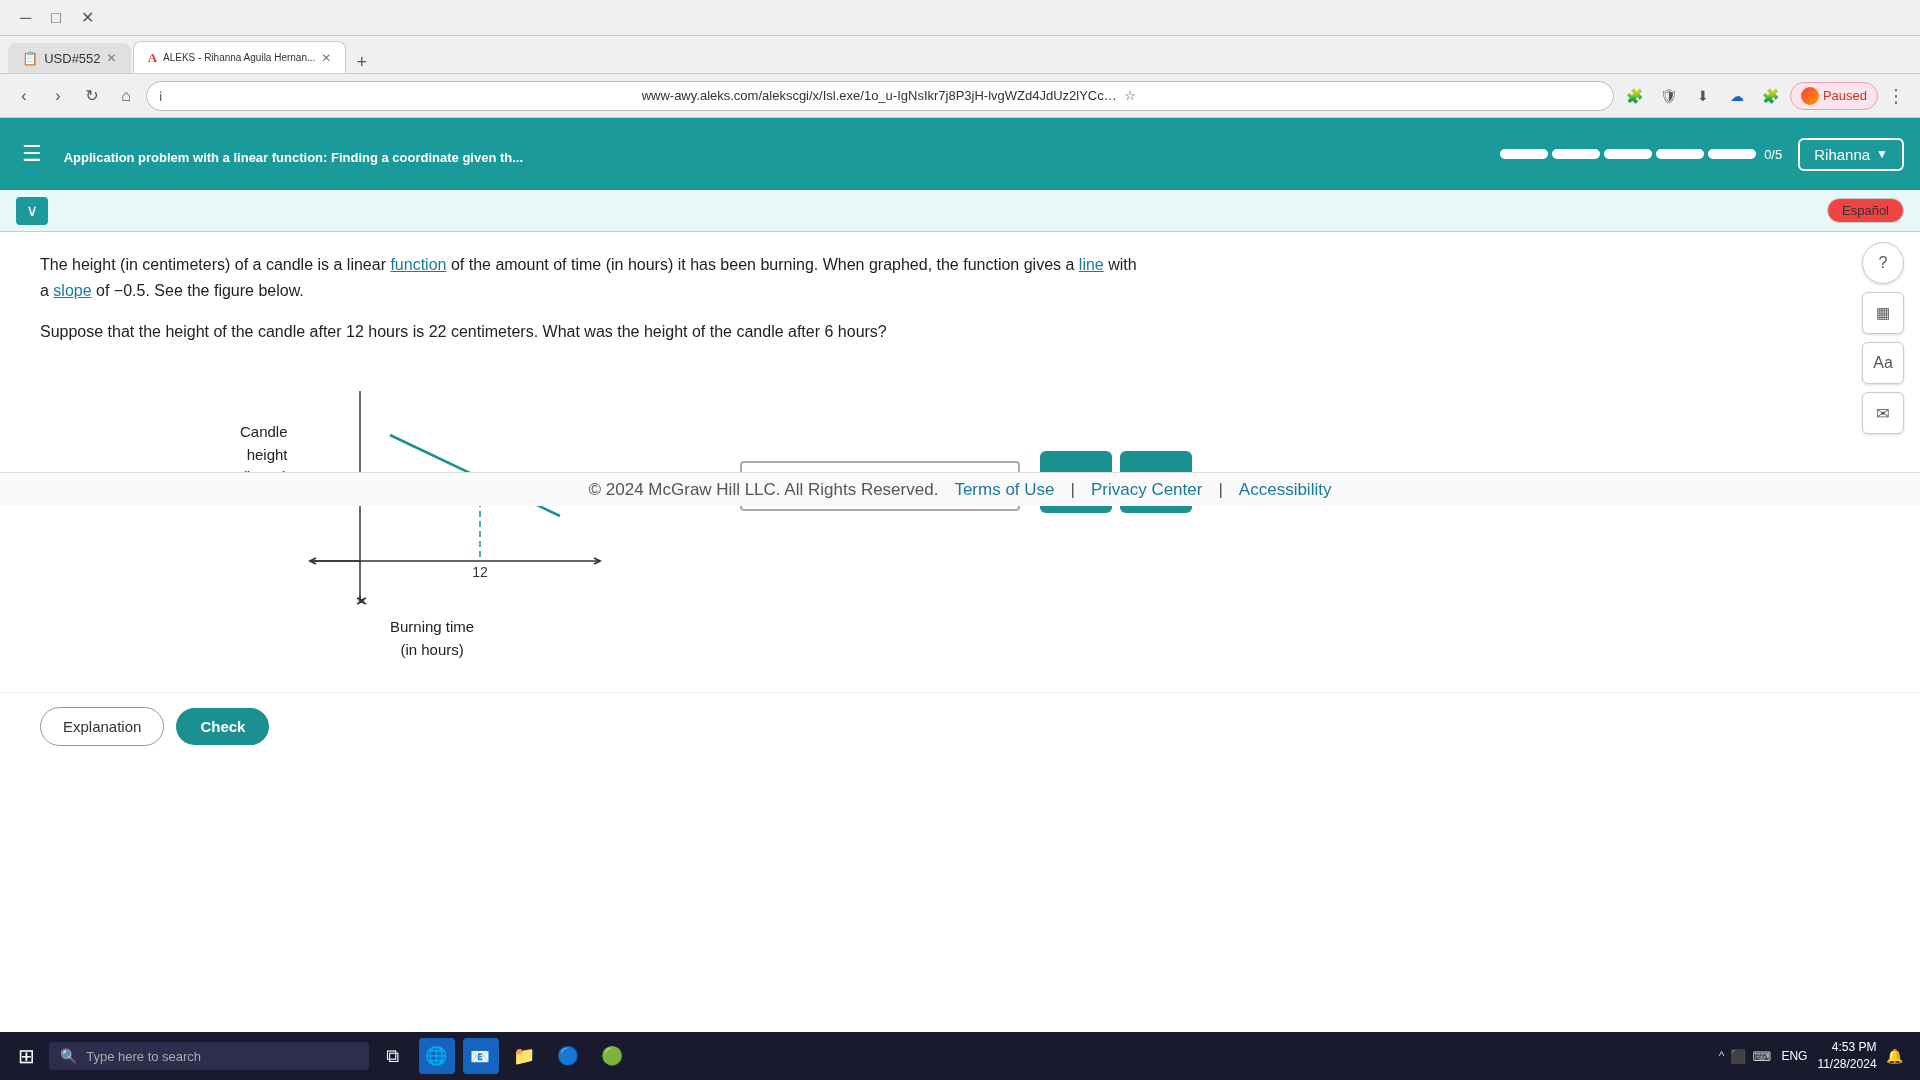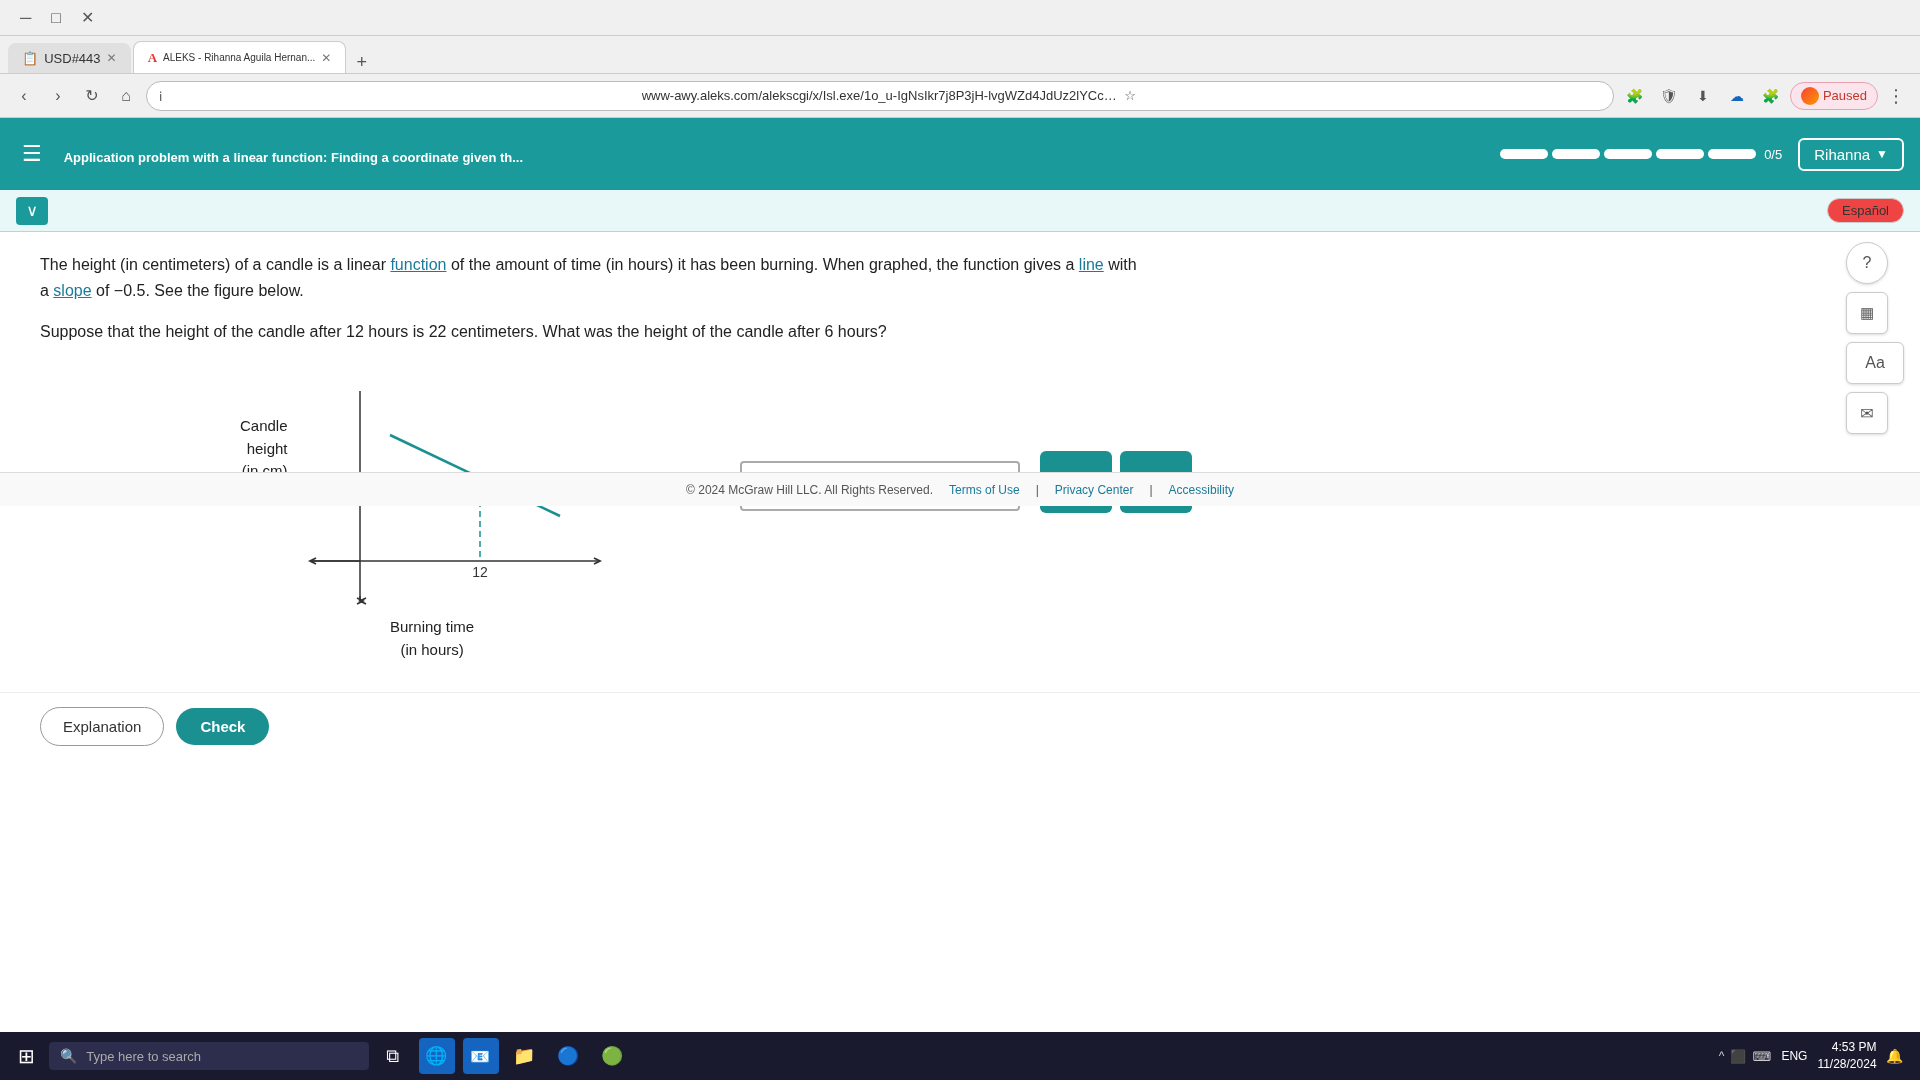--- a/index.html
+++ b/index.html
@@ -79,21 +79,21 @@
   <div style="display:flex;align-items:center;gap:4px;">
     <button class="browser-btn">─</button>
     <button class="browser-btn">□</button>
     <button class="browser-btn">✕</button>
   </div>
 </div>
 
 <div class="tabs-bar" style="height:38px; background:#f0f0f0; display:flex; align-items:flex-end; padding:0 8px; border-bottom:1px solid #ccc;">
   <div class="tab" style="background:#e0e0e0; padding:6px 14px; border-radius:8px 8px 0 0; font-size:13px; display:flex; align-items:center; gap:6px; height:30px; margin-right:2px;">
     <span style="font-size:13px;">📋</span>
-    <span style="font-size:13px; color:#333;">USD#443</span>
+    <span style="font-size:13px; color:#333;">USD#552</span>
     <span class="tab-close">✕</span>
   </div>
   <div class="tab active" style="background:#fff; border:1px solid #ccc; border-bottom:none; padding:6px 14px; border-radius:8px 8px 0 0; font-size:13px; display:flex; align-items:center; gap:6px; height:32px; margin-right:2px;">
     <span style="font-size:13px; color:#e53935; font-weight:bold; font-family:Georgia,serif;">A</span>
     <span style="font-size:10px; color:#333;">ALEKS - Rihanna Aguila Hernan...</span>
     <span class="tab-close">✕</span>
   </div>
   <button class="new-tab-btn">+</button>
 </div>
 
@@ -161,21 +161,21 @@
     <span>with</span>
     <br>
     <span>a</span>
     <a>slope</a>
     <span>of −0.5. See the figure below.</span>
   </div>
   <div class="problem-text2">Suppose that the height of the candle after 12 hours is 22 centimeters. What was the height of the candle after 6 hours?</div>
 
   <div style="position:relative; margin-top: 20px; height: 320px;">
 
-    <div style="position:absolute; left:200px; top:54px; text-align:right; font-size:15px; color:#222; line-height:1.5;">
+    <div style="position:absolute; left:200px; top:60px; text-align:right; font-size:15px; color:#222; line-height:1.5;">
       <div>Candle</div>
       <div>height</div>
       <div>(in cm)</div>
     </div>
 
     <svg class="graph-svg" width="340" height="280" style="position:absolute; left:260px; top:20px; overflow:visible;">
 
       <line x1="60" y1="10" x2="60" y2="220" stroke="#333" stroke-width="1.5" marker-end="url(#arrowUp)"></line>
 
       <line x1="10" y1="180" x2="300" y2="180" stroke="#333" stroke-width="1.5" marker-end="url(#arrowRight)"></line>
@@ -229,40 +229,40 @@
     </div>
   </div>
 
   <div class="side-tools" style="position:absolute; right:16px; top:10px; display:flex; flex-direction:column; gap:8px;">
     <button class="side-tool-btn" style="width:42px;height:42px;border-radius:50%;background:#fff;border:1px solid #ccc;display:flex;align-items:center;justify-content:center;cursor:pointer;font-size:16px;color:#555;box-shadow:0 1px 3px rgba(0,0,0,0.15);">
       <span>?</span>
     </button>
     <button class="side-tool-btn" style="width:42px;height:42px;border-radius:6px;background:#fff;border:1px solid #ccc;display:flex;align-items:center;justify-content:center;cursor:pointer;font-size:16px;color:#555;box-shadow:0 1px 3px rgba(0,0,0,0.15);">
       <span style="font-size:15px;">▦</span>
     </button>
-    <button class="side-tool-btn" style="width:58px;height:42px;border-radius:6px;background:#fff;border:1px solid #ccc;display:flex;align-items:center;justify-content:center;cursor:pointer;font-size:16px;color:#555;box-shadow:0 1px 3px rgba(0,0,0,0.15);">
+    <button class="side-tool-btn" style="width:42px;height:42px;border-radius:6px;background:#fff;border:1px solid #ccc;display:flex;align-items:center;justify-content:center;cursor:pointer;font-size:16px;color:#555;box-shadow:0 1px 3px rgba(0,0,0,0.15);">
       <span>Aa</span>
     </button>
     <button class="side-tool-btn" style="width:42px;height:42px;border-radius:6px;background:#fff;border:1px solid #ccc;display:flex;align-items:center;justify-content:center;cursor:pointer;font-size:16px;color:#555;box-shadow:0 1px 3px rgba(0,0,0,0.15);">
       <span>✉</span>
     </button>
   </div>
 
 </div>
 
 <div style="position:absolute; bottom:320px; left:0; right:0;">
   <div style="padding: 14px 40px; display:flex; gap:12px; align-items:center; border-top:1px solid #eee;">
     <button class="btn-explanation" style="background:#fff;border:1px solid #999;border-radius:20px;padding:10px 22px;font-size:15px;cursor:pointer;color:#333;">
       <span>Explanation</span>
     </button>
     <button class="btn-check" style="background:#1a9090;border:none;border-radius:20px;padding:10px 24px;font-size:15px;cursor:pointer;color:#fff;font-weight:bold;">
       <span>Check</span>
     </button>
   </div>
-  <div class="copyright-bar" style="background:#f9f9f9;border-top:1px solid #ddd;height:34px;display:flex;align-items:center;justify-content:center;gap:16px;font-size:12px;color:#555;">
+  <div class="copyright-bar" style="background:#f9f9f9;border-top:1px solid #ddd;height:34px;display:flex;align-items:center;justify-content:center;gap:16px;font-size:17px;color:#555;">
     <span>© 2024 McGraw Hill LLC. All Rights Reserved.</span>
     <a style="color:#1a7a9a;text-decoration:none;cursor:pointer;">Terms of Use</a>
     <span>|</span>
     <a style="color:#1a7a9a;text-decoration:none;cursor:pointer;">Privacy Center</a>
     <span>|</span>
     <a style="color:#1a7a9a;text-decoration:none;cursor:pointer;">Accessibility</a>
   </div>
 </div>
 
 <div class="taskbar" style="position:fixed;bottom:0;left:0;right:0;height:48px;background:#1a1a2e;display:flex;align-items:center;padding:0 8px;gap:4px;z-index:9999;">

